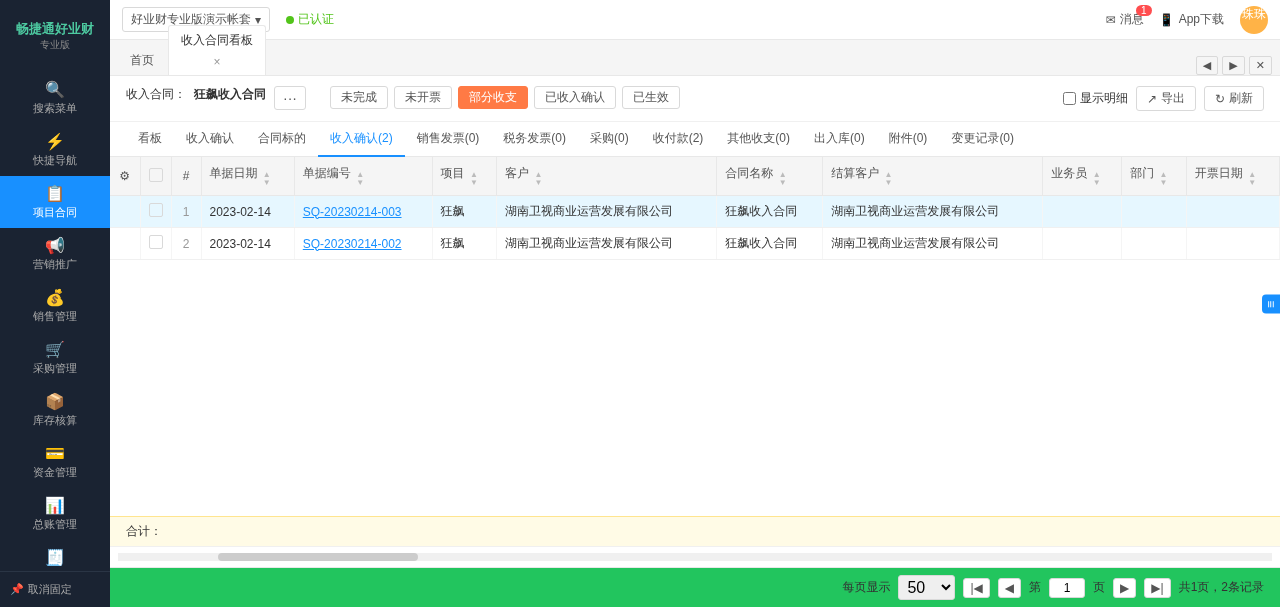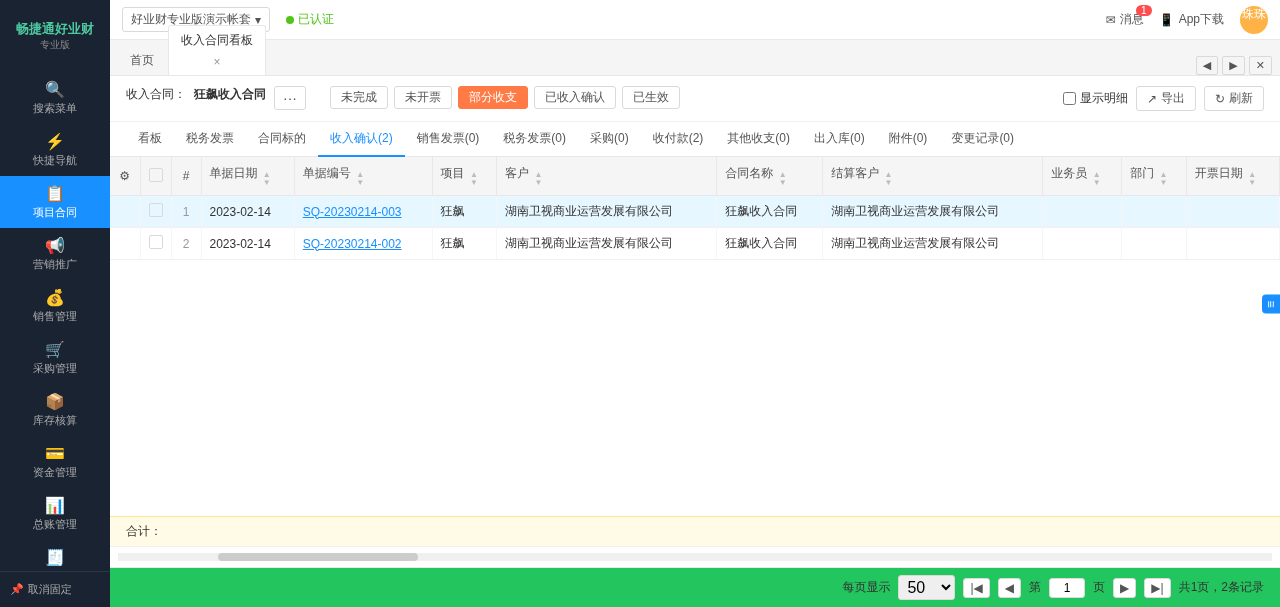--- a/index.html
+++ b/index.html
@@ -210,21 +210,21 @@
         </button>
         <button class="action-btn">
           <span>↻</span>
           <span>刷新</span>
         </button>
       </div>
     </div>
 
     <div class="sub-tabs" id="sub-tabs">
         <div class="sub-tab">看板</div>
-        <div class="sub-tab">税务发票</div>
+        <div class="sub-tab">收入确认</div>
         <div class="sub-tab">合同标的</div>
         <div class="sub-tab active">收入确认(2)</div>
         <div class="sub-tab">销售发票(0)</div>
         <div class="sub-tab">税务发票(0)</div>
         <div class="sub-tab">采购(0)</div>
         <div class="sub-tab">收付款(2)</div>
         <div class="sub-tab">其他收支(0)</div>
         <div class="sub-tab">出入库(0)</div>
         <div class="sub-tab">附件(0)</div>
         <div class="sub-tab">变更记录(0)</div>

